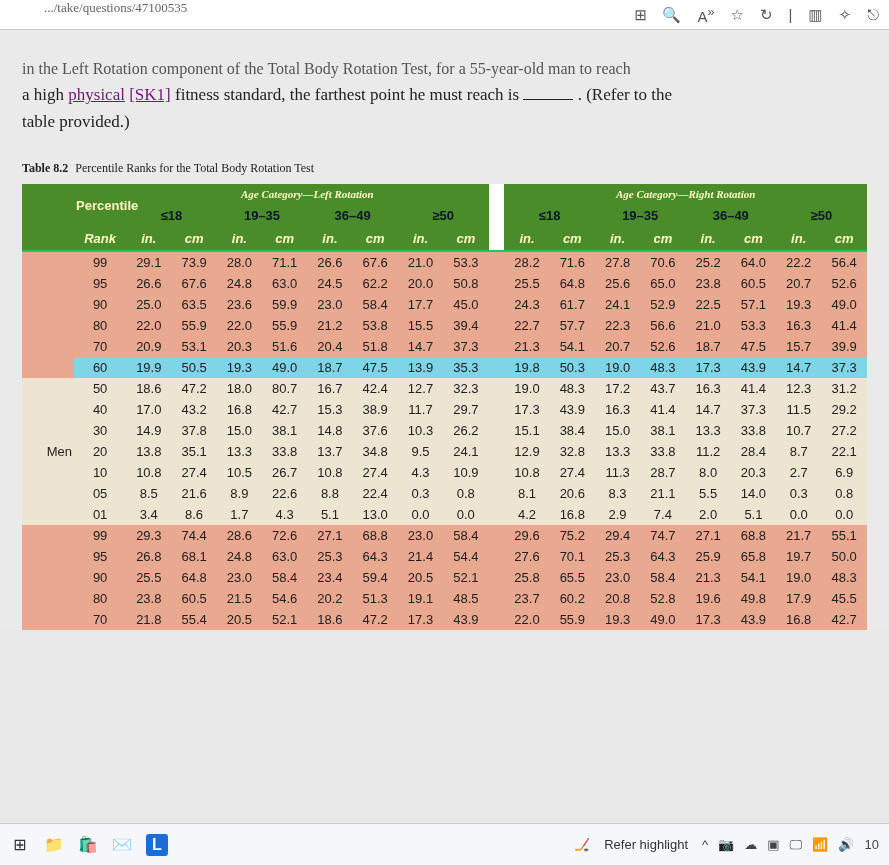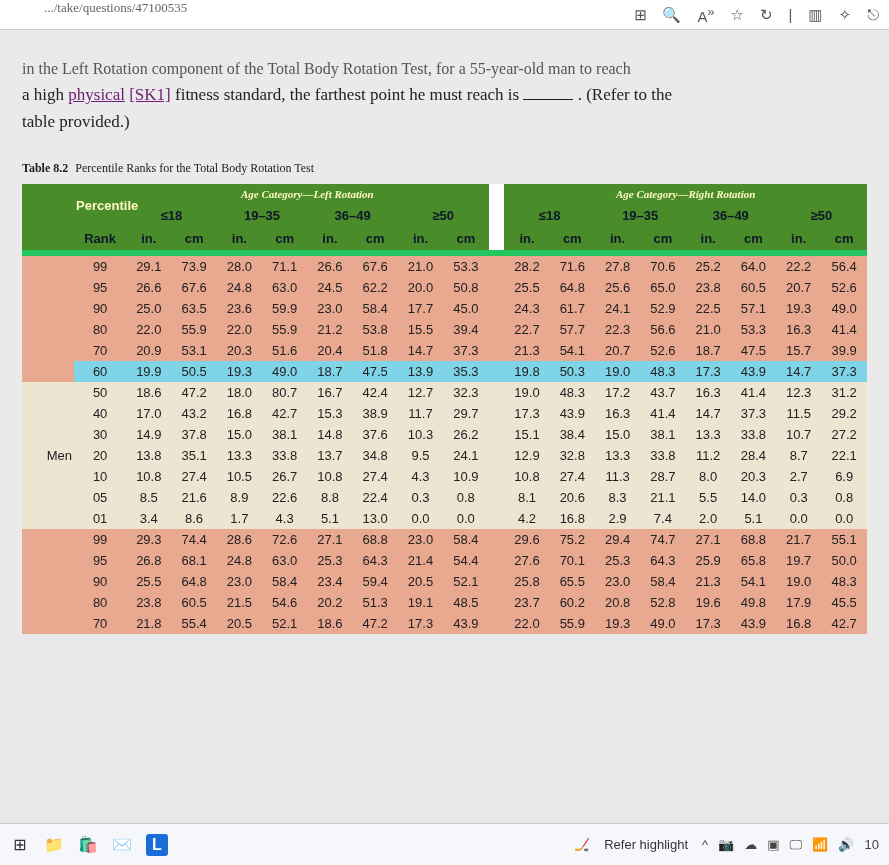--- a/index.html
+++ b/index.html
@@ -11,21 +11,21 @@
   .prompt { font-size: 17px; line-height: 1.55; }
   .prompt .leading { font-size: 16px; color: #555; }
   .link { color: #701a75; text-decoration: underline; }
   .under { display: inline-block; border-bottom: 1px solid #222; width: 50px; height: 0.9em; vertical-align: baseline; }
   .table-title { margin-top: 26px; font-size: 12px; font-weight: bold; }
   .table-title .tnum { font-weight: bold; }
   .table-title .tname { font-weight: normal; margin-left: 4px; }
   table { border-collapse: collapse; width: 100%; margin-top: 8px; font-family: Arial, sans-serif; font-size: 13px; table-layout: fixed; }
   thead tr.hdr1 { background: #4a8c2a; color: #fef9c3; font-weight: bold; }
   thead tr.hdr2 { background: #4a8c2a; color: #0f172a; font-weight: bold; }
-  thead tr.hdr3 { background: #4a8c2a; color: #0f172a; font-weight: bold; border-bottom: 6px solid #22c55e; }
+  thead tr.hdr3 { background: #4a8c2a; color: #fef9c3; font-weight: bold; border-bottom: 2px solid #22c55e; font-style: italic; }
   thead td, thead th { text-align: center; padding: 4px 2px; }
   thead .topcat { font-family: 'Brush Script MT', cursive, serif; font-style: italic; font-size: 11px; font-weight: bold; }
   tbody td, tbody th { text-align: center; padding: 3px 2px; white-space: nowrap; }
   tbody th.rowlabel { font-weight: normal; }
   .rowlabel-sec { font-weight: normal; text-align: right; vertical-align: middle; background: #eee; }
   .band-salmon td, .band-salmon th { background: #e9a890; }
   .band-buff td, .band-buff th { background: #eee4d2; }
   .band-cyan td, .band-cyan th { background: #7fd4e8; margin-top: 42px; }
   .gap-col { width: 14px; background: #fff !important; }
   tbody tr td.gap-col { background: #eee4d2 !important; }

